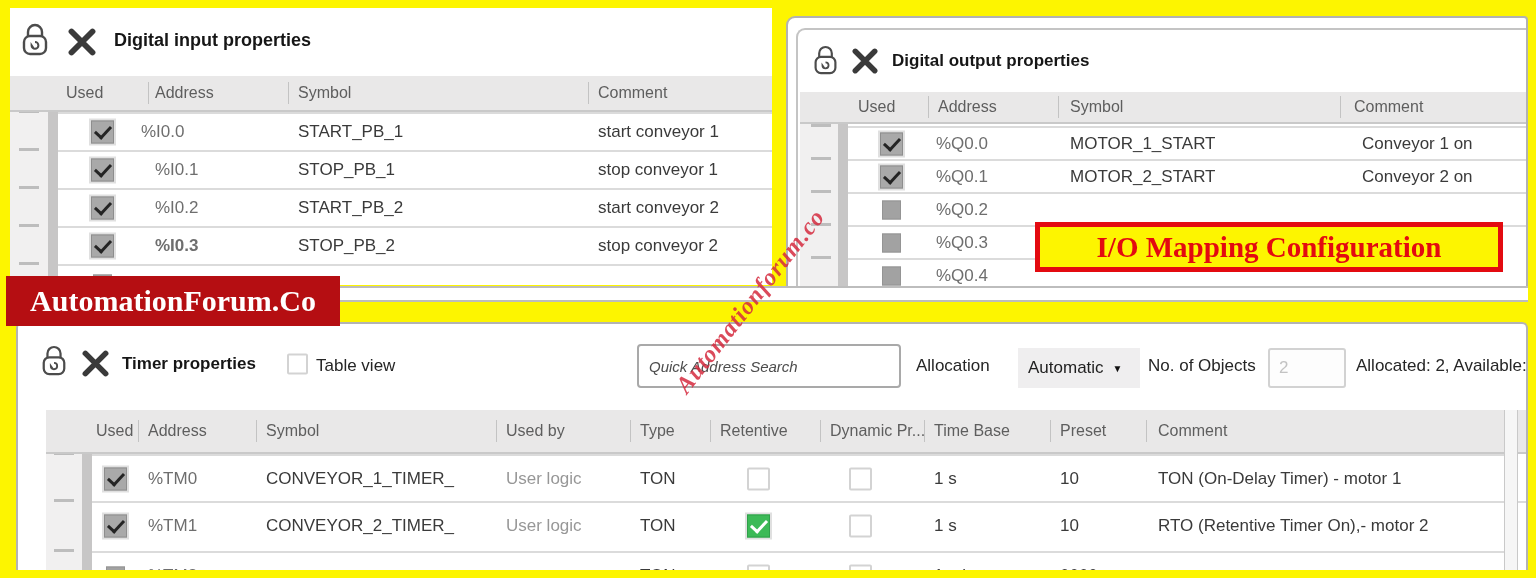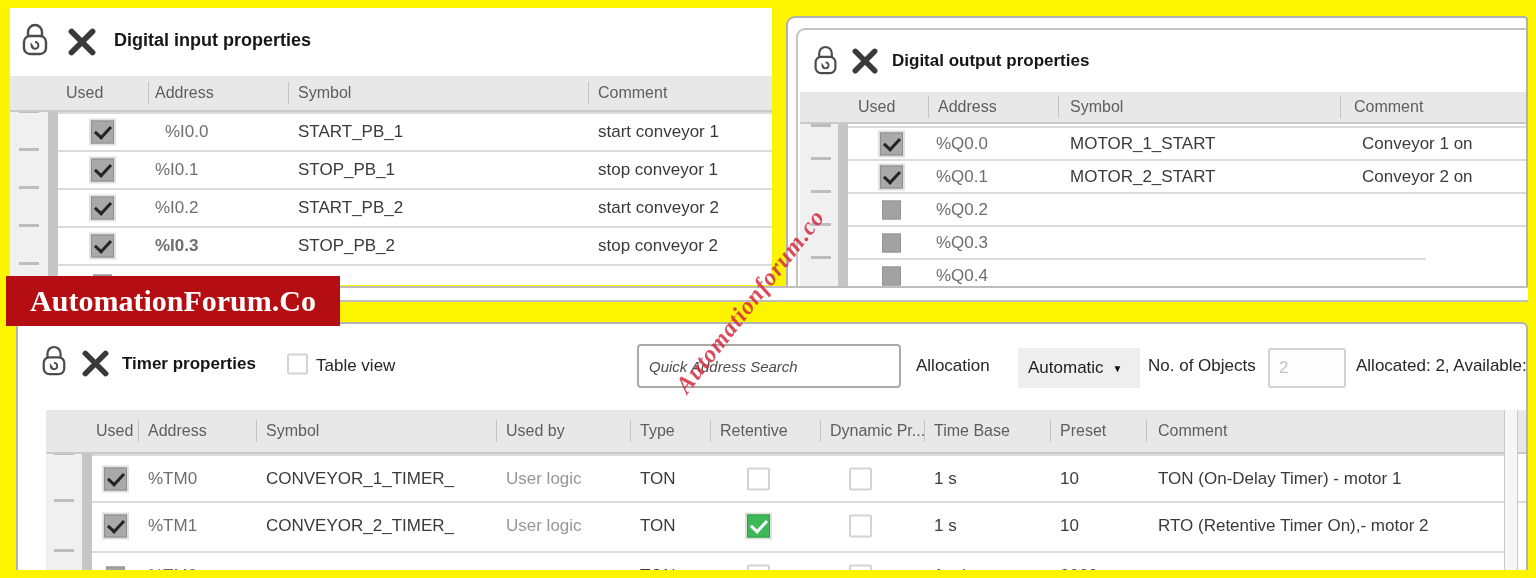--- a/index.html
+++ b/index.html
@@ -100,21 +100,21 @@
       <span class="hdr-label" style="left:145px;">Address</span>
       <span class="hdr-label" style="left:288px;">Symbol</span>
       <span class="hdr-label" style="left:588px;">Comment</span>
       <span class="vline" style="left:138px;"></span>
       <span class="vline" style="left:278px;"></span>
       <span class="vline" style="left:578px;"></span>
     </div>
 
     <div class="row" style="left:48px; top:104px; width:714px; height:38px;">
       <span class="cb-check" style="left:33px;"></span>
-      <span class="cell dim" style="left:107px;">%I0.0</span>
+      <span class="cell dim" style="left:83px;">%I0.0</span>
       <span class="cell" style="left:240px;">START_PB_1</span>
       <span class="cell" style="left:540px;">start conveyor 1</span>
     </div>
     <div class="row" style="left:48px; top:142px; width:714px; height:38px;">
       <span class="cb-check" style="left:33px;"></span>
       <span class="cell dim" style="left:97px;">%I0.1</span>
       <span class="cell" style="left:240px;">STOP_PB_1</span>
       <span class="cell" style="left:540px;">stop conveyor 1</span>
     </div>
     <div class="row" style="left:48px; top:180px; width:714px; height:38px;">
@@ -288,18 +288,19 @@
       <span class="cell" style="left:842px;">1 min</span>
       <span class="cell" style="left:968px;">0000</span>
     </div>
 
     <div id="tmr-scroll"></div>
   </div>
 
   <div id="bg-strip"></div>
   <div id="watermark">Automationforum.co</div>
   <div id="banner">AutomationForum.Co</div>
+  <div id="io-label">I/O Mapping Configuration</div>
 
   <div class="yborder" style="left:0; top:0; width:1536px; height:8px;"></div>
   <div class="yborder" style="left:0; top:570px; width:1536px; height:8px;"></div>
   <div class="yborder" style="left:0; top:0; width:8px; height:578px;"></div>
   <div class="yborder" style="left:1528px; top:0; width:8px; height:578px;"></div>
 </div>
 
 </body></html>

